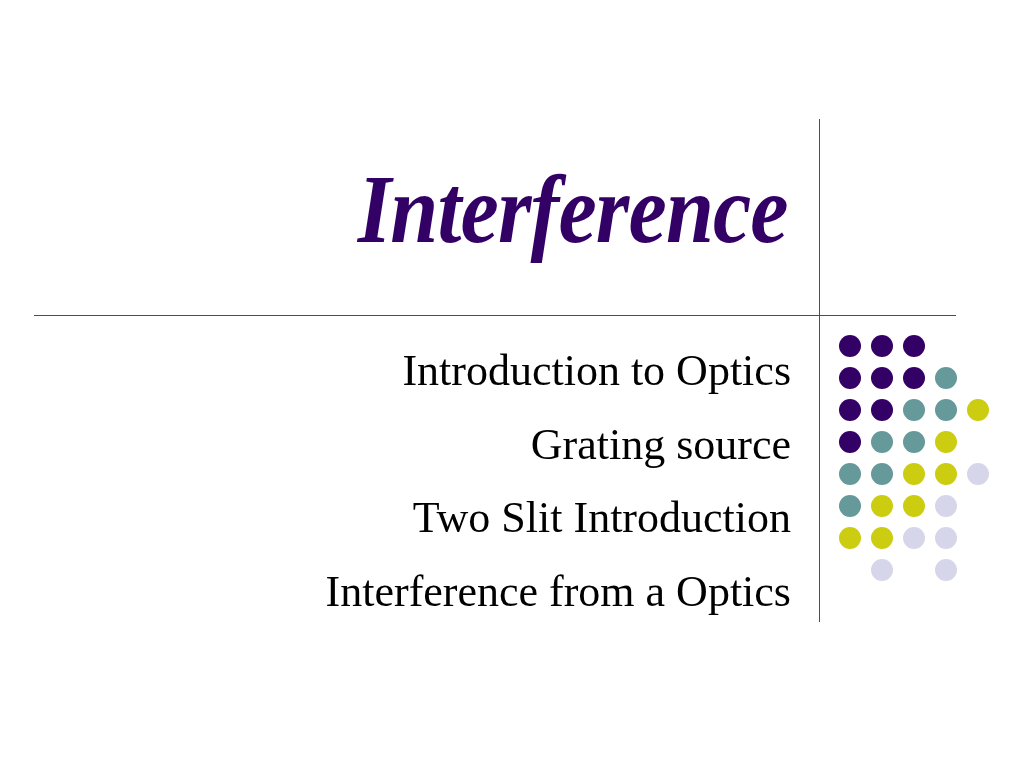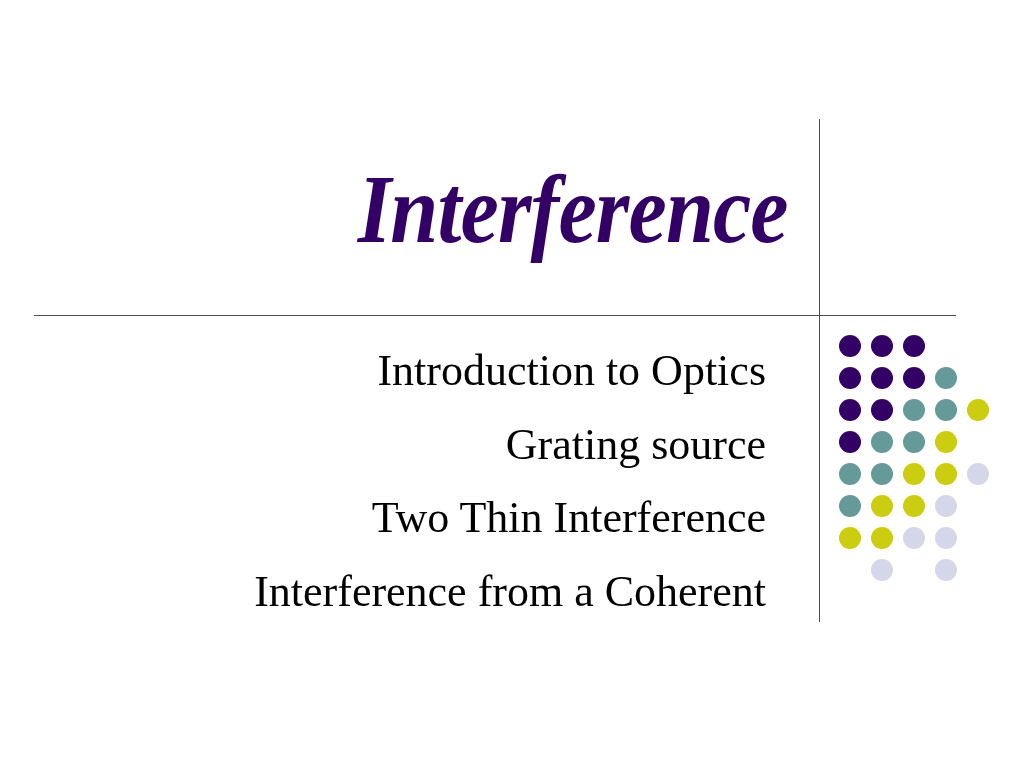--- a/index.html
+++ b/index.html
@@ -54,21 +54,21 @@
     .vline {
       position: absolute;
       left: 819px;
       top: 119px;
       width: 1px;
       height: 503px;
       background: #4d4d4d;
     }
     .subtitle-list {
       position: absolute;
-      right: 258px;
+      right: 233px;
       top: 334px;
       width: 700px;
       margin: 0;
       padding: 0;
       list-style: none;
       text-align: right;
     }
     .subtitle-item {
       font-family: "Liberation Serif", serif;
       font-size: 44px;
@@ -98,22 +98,22 @@
   <div class="title-box">
     <div class="title" style="color: rgb(51, 0, 102);">Interference</div>
   </div>
 
   <div class="hline"></div>
   <div class="vline"></div>
 
   <ul class="subtitle-list">
     <li class="subtitle-item">Introduction to Optics</li>
     <li class="subtitle-item">Grating source</li>
-    <li class="subtitle-item">Two Thin Interference</li>
-    <li class="subtitle-item">Interference from a Coherent</li>
+    <li class="subtitle-item">Two Slit Introduction</li>
+    <li class="subtitle-item">Interference from a Optics</li>
   </ul>
 
   <div class="dots" id="dots">
       <div class="dot" style="left: 0px; top: 0px; background: rgb(51, 0, 102);"></div>
       <div class="dot" style="left: 32px; top: 0px; background: rgb(51, 0, 102);"></div>
       <div class="dot" style="left: 64px; top: 0px; background: rgb(51, 0, 102);"></div>
       <div class="dot" style="left: 0px; top: 32px; background: rgb(51, 0, 102);"></div>
       <div class="dot" style="left: 32px; top: 32px; background: rgb(51, 0, 102);"></div>
       <div class="dot" style="left: 64px; top: 32px; background: rgb(51, 0, 102);"></div>
       <div class="dot" style="left: 96px; top: 32px; background: rgb(102, 153, 153);"></div>

